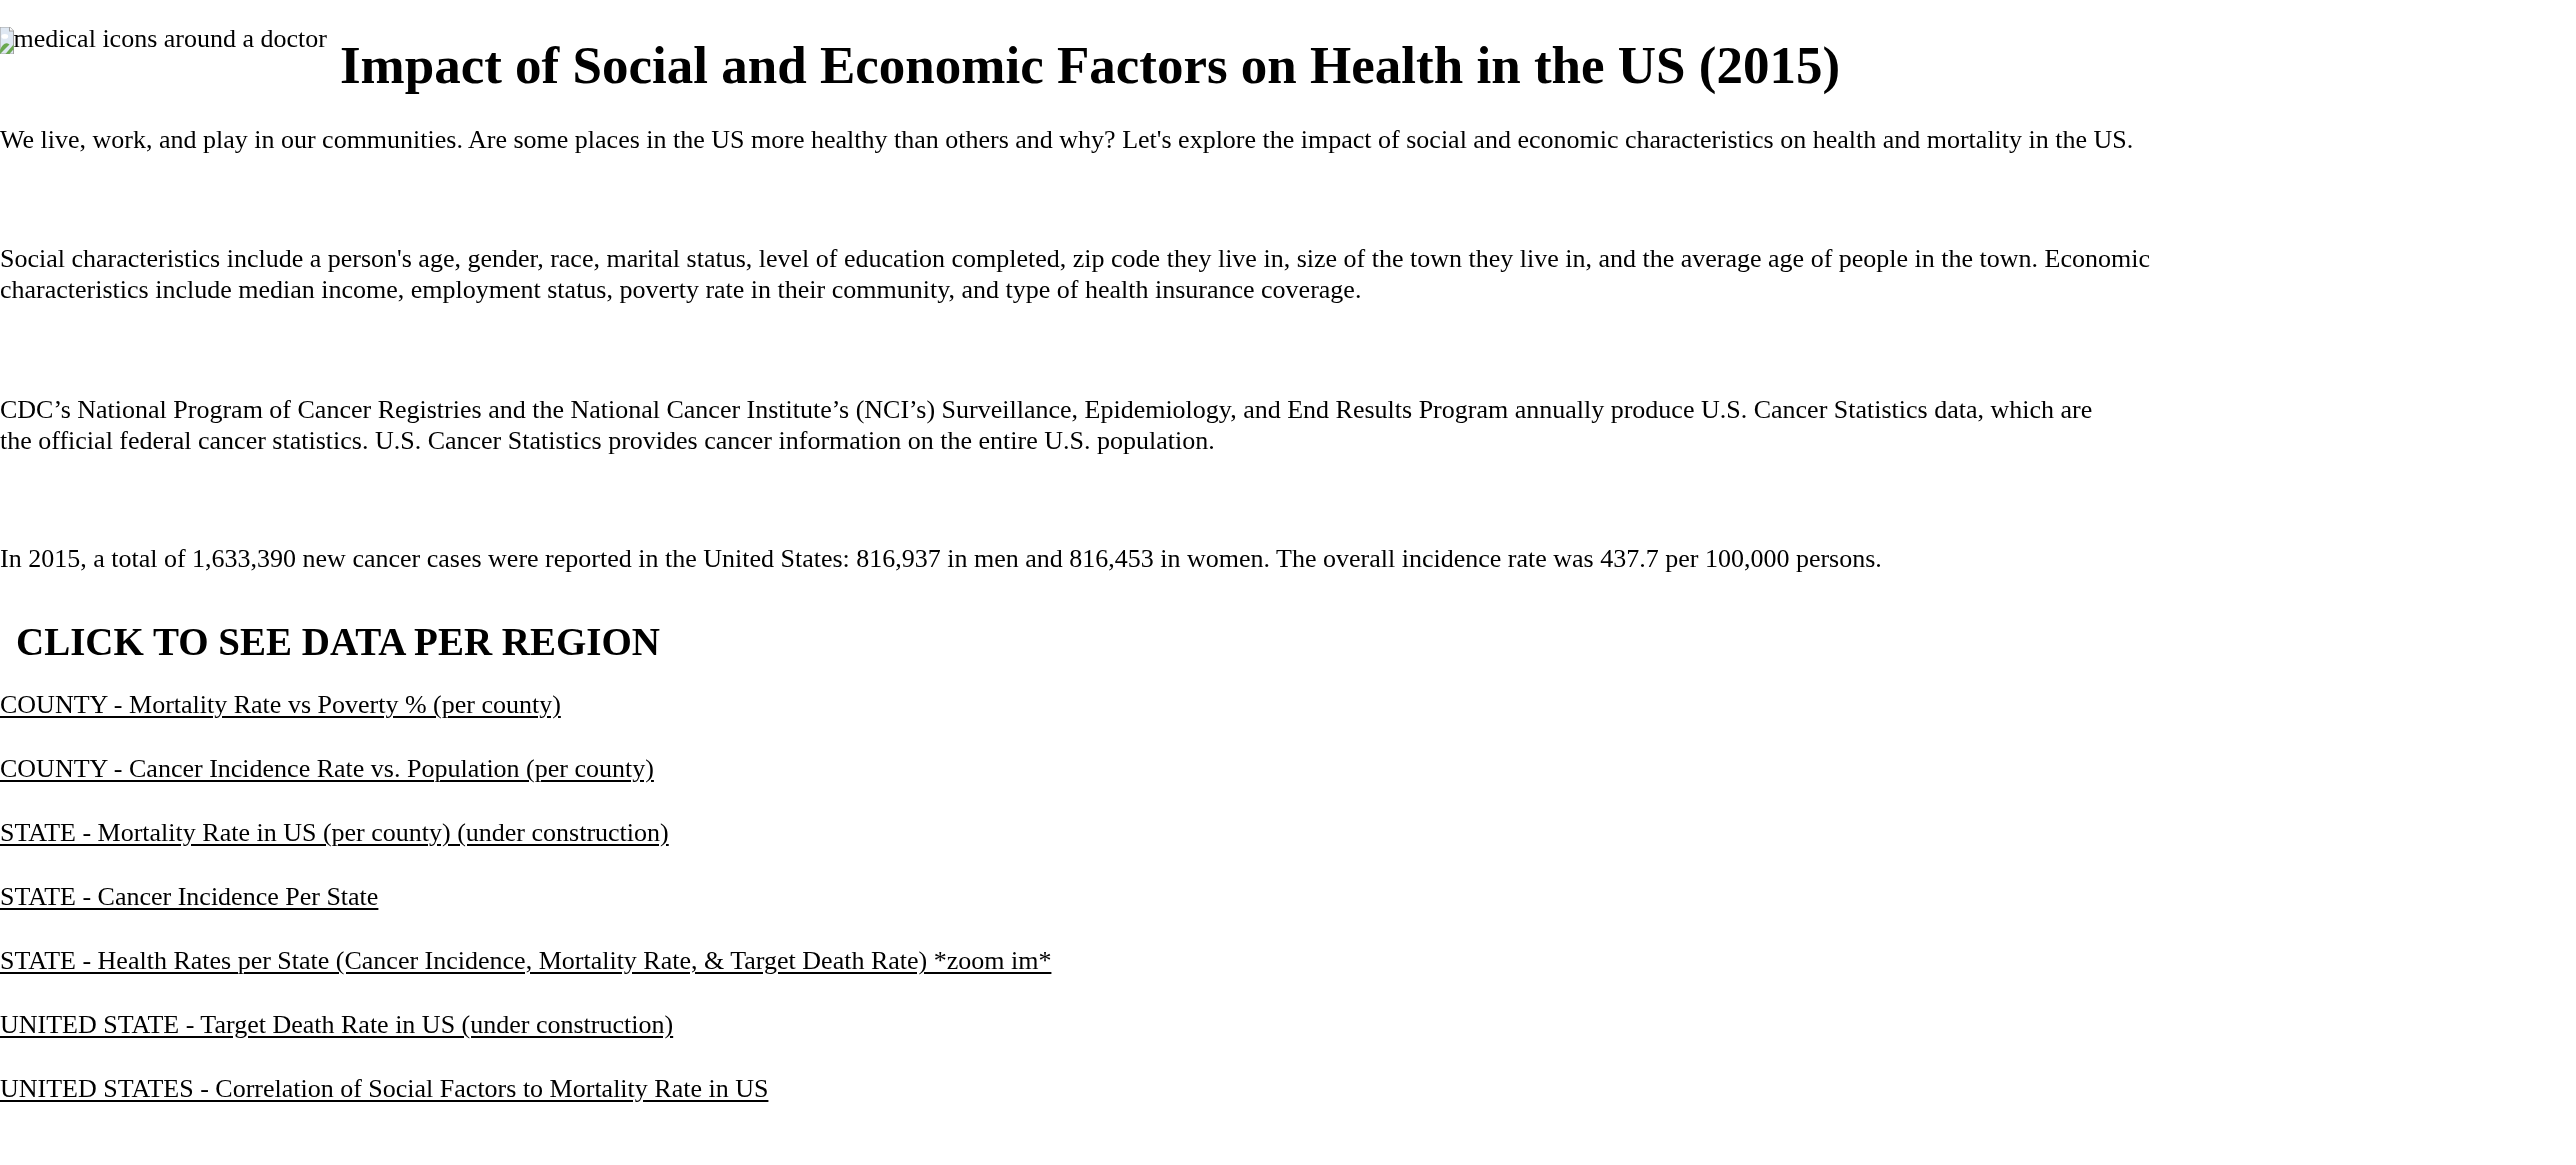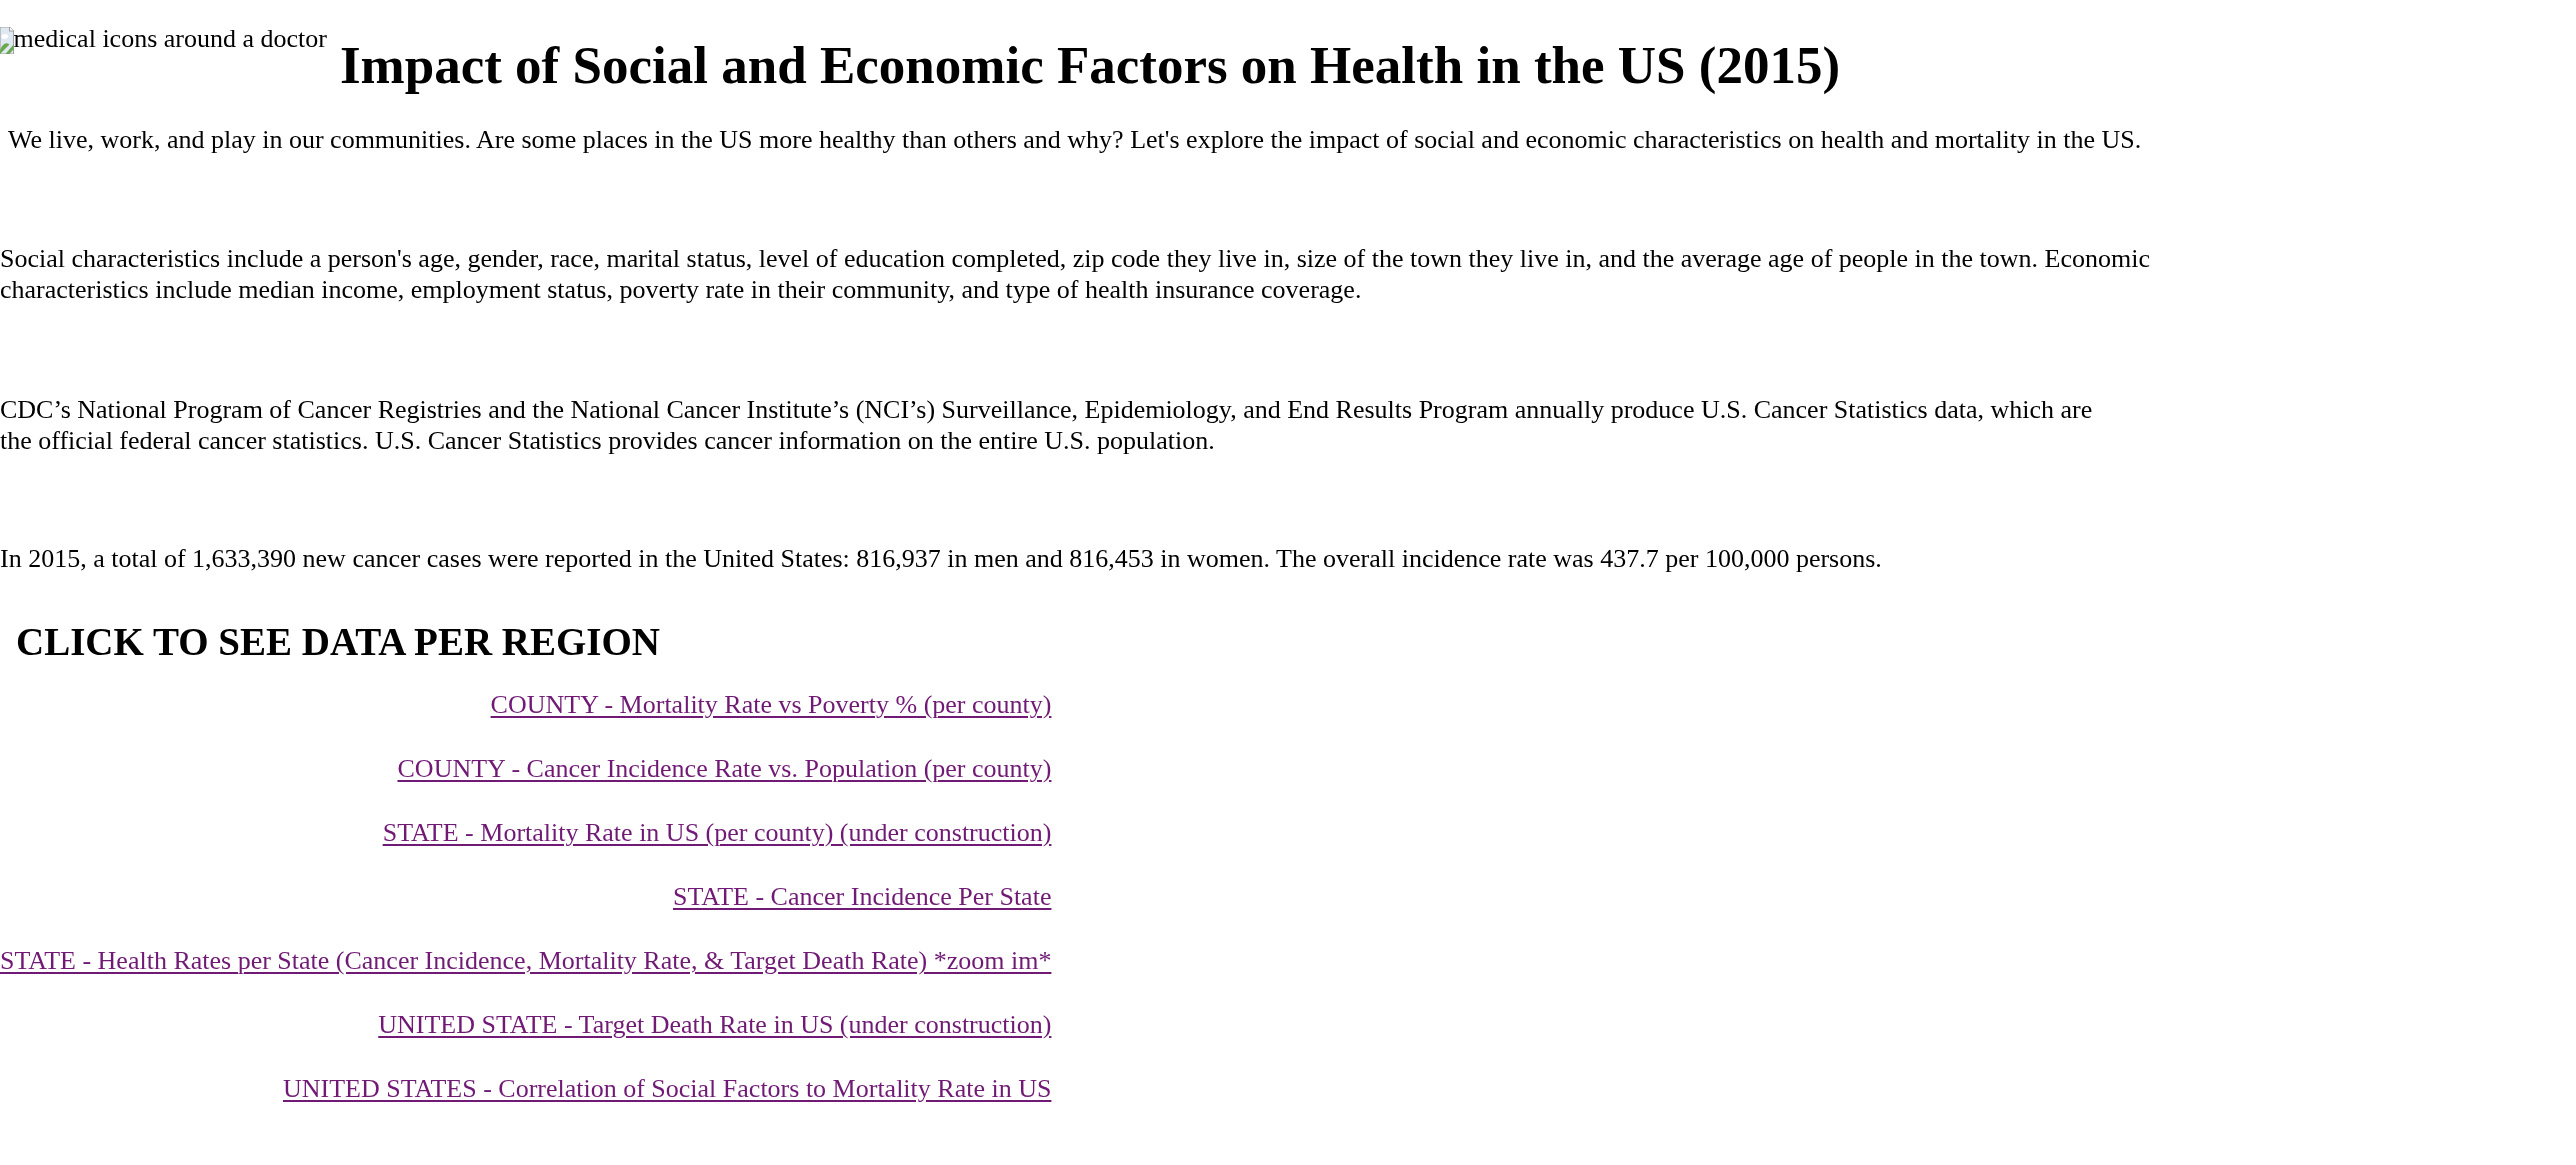--- a/index.html
+++ b/index.html
@@ -11,30 +11,30 @@
     .header { display: flex; align-items: flex-start; margin: 0; padding-top: 26px; }
     .broken-img { display: inline-flex; align-items: flex-start; height: 33px; justify-content: space-between; }
     .broken-icon { width: 13.6px; height: 27px; margin-top: 1.4px; position: relative; flex: none; }
     .broken-icon svg { display: block; }
     .img-alt { font-size: 26px; line-height: 1; white-space: nowrap; }
     h1 {
       font-size: 53px; font-weight: bold; margin: 0 0 0 13px;
       line-height: 1; position: relative; top: 13px; white-space: nowrap;
     }
     p { margin: 0; }
-    .p1 { position: absolute; top: 124px; left: 8px; }
+    .p1 { position: absolute; top: 124px; left: 0; }
     .p2 { position: absolute; top: 243px; left: 0; width: 2268px; }
     .p3 { position: absolute; top: 394px; left: 0; width: 2100px; }
     .p4 { position: absolute; top: 543px; left: 0; }
     h2 { position: absolute; top: 606px; left: 0; margin: 16px; font-size: 39px; font-weight: bold; line-height: 1; }
     .links { position: absolute; top: 689px; left: 0; }
     .links a {
-      display: block; color: #701a75; 
+      display: block; color: #000000; 
       text-decoration-thickness: 2px; text-underline-offset: 2.7px;
-      height: 64px; white-space: nowrap; text-align: right;
+      height: 64px; white-space: nowrap;
     }
   </style>
 </head>
 <body>
 
 <div class="header">
   <span class="broken-img">
     <span class="broken-icon">
       <svg width="13.6" height="27" viewBox="0 0 20 40">
         <path d="M0 0 H14 L20 6 V40 H0 Z" fill="#dfe8f3" stroke="#a0a0a0" stroke-width="1.5"></path>

